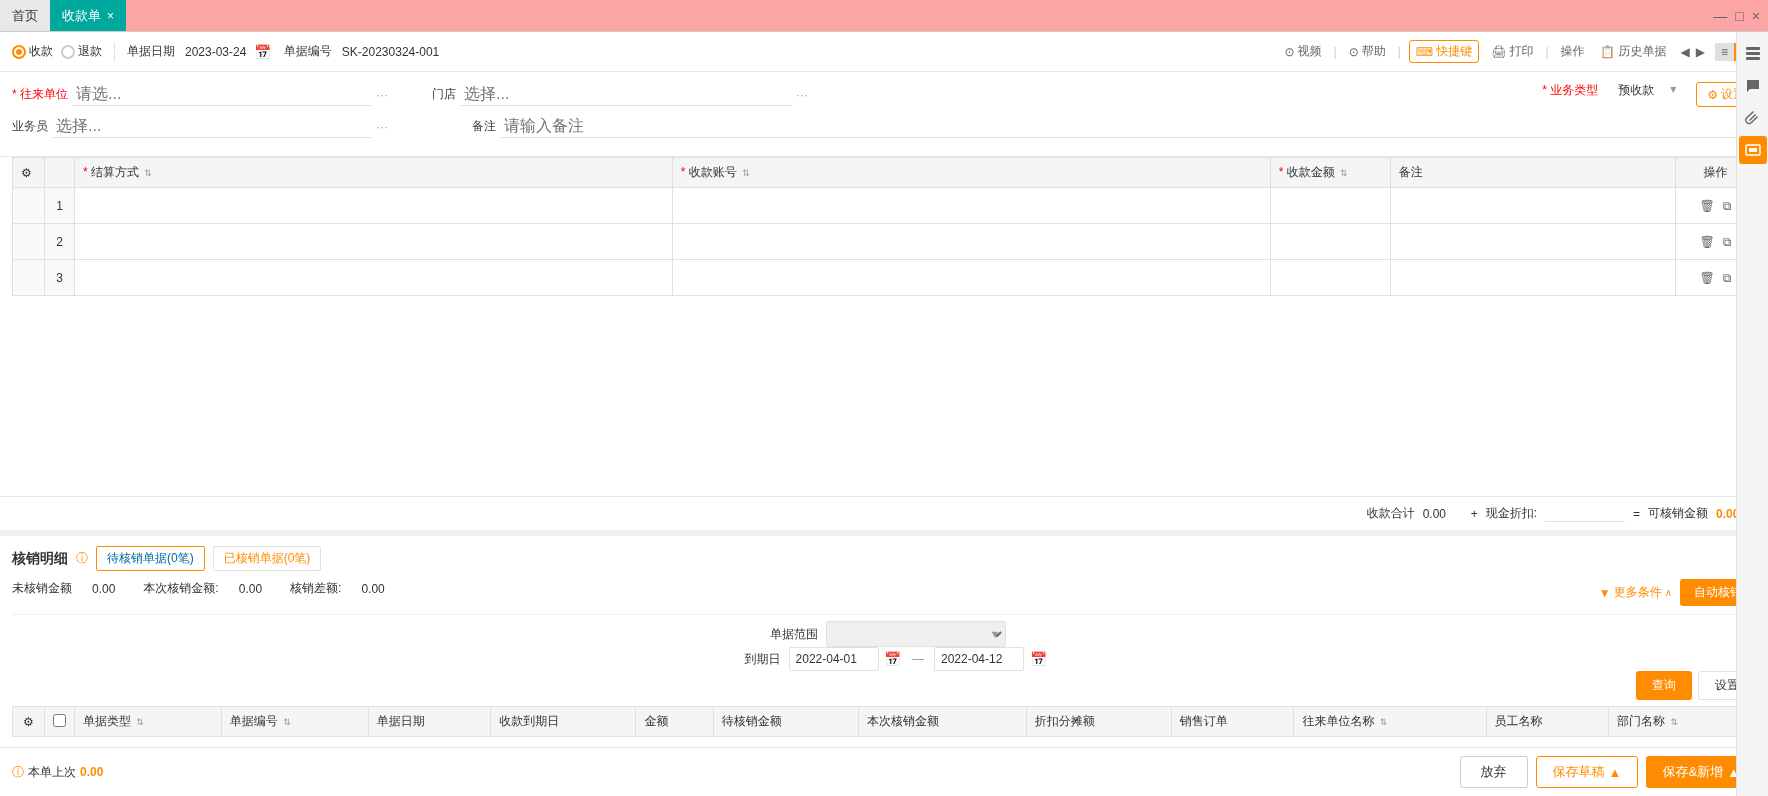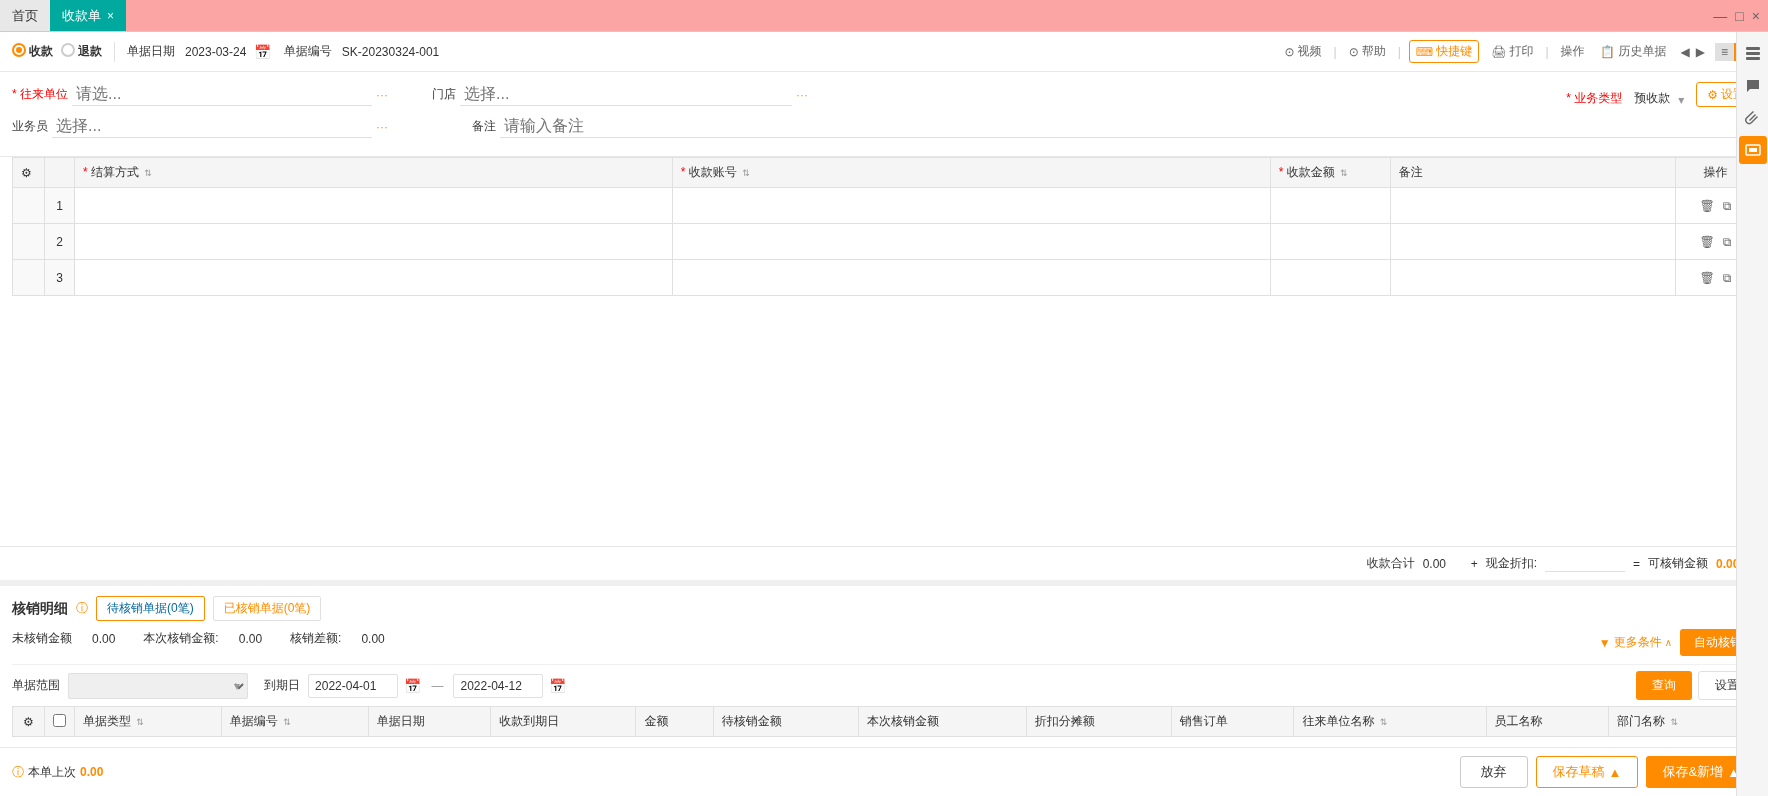--- a/index.html
+++ b/index.html
@@ -21,21 +21,21 @@
 
     
     .main-container { background: #fff; height: calc(100vh - 32px); overflow-y: auto; display: flex; flex-direction: column; }
 
     
     .toolbar { 
       display: flex; align-items: center; padding: 6px 12px; background: #fff; 
       border-bottom: 1px solid #e8e8e8; gap: 12px; min-height: 40px;
     }
     .radio-group { display: flex; align-items: center; gap: 8px; }
-    .radio-item { display: flex; gap: 3px; cursor: pointer; font-weight: bold; }
+    .radio-item { display: flex; align-items: center; gap: 3px; cursor: pointer; }
     .radio-dot { width: 14px; height: 14px; border-radius: 50%; border: 2px solid #ccc; display: flex; align-items: center; justify-content: center; }
     .radio-dot.active { border-color: #ff8c00; }
     .radio-dot.active::after { content: ''; width: 6px; height: 6px; background: #ff8c00; border-radius: 50%; }
     .toolbar-divider { width: 1px; height: 20px; background: #e0e0e0; }
     .toolbar-field { display: flex; align-items: center; gap: 4px; }
     .toolbar-label { color: #333; white-space: nowrap; }
     .toolbar-value { color: #333; font-weight: normal; }
     .calendar-icon { color: #ff8c00; cursor: pointer; font-size: 14px; }
     .toolbar-right { margin-left: auto; display: flex; align-items: center; gap: 8px; }
     .toolbar-btn { display: flex; align-items: center; gap: 3px; cursor: pointer; color: #666; padding: 2px 4px; }
@@ -245,21 +245,21 @@
         <input class="form-input" type="text" style="flex: 1 1 0%; color: rgb(187, 187, 187);" placeholder="请选...">
         <span class="more-btn">···</span>
       </div>
       <div class="form-separator" style="width:40px;"></div>
       <div class="form-field" style="flex:2; max-width:380px;">
         <span class="form-field-label-plain" style="margin-right:4px;">门店</span>
         <input class="form-input" type="text" style="flex: 1 1 0%; color: rgb(187, 187, 187);" placeholder="选择...">
         <span class="more-btn">···</span>
       </div>
       <div class="form-separator" style="width:40px;"></div>
-      <div class="business-type-field" style="display:flex; align-items:flex-end; gap:4px; margin-left:auto;">
+      <div class="business-type-field" style="display:flex; align-items:flex-start; gap:12px; margin-left:auto;">
         <span style="color:#f00; white-space:nowrap;">* 业务类型</span>
         <span style="margin-left:8px; color:#333;">预收款</span>
         <span class="dropdown-arrow">▾</span>
         <button class="settings-btn">
           <span>⚙</span>
           <span>设置</span>
         </button>
       </div>
     </div>
 
@@ -384,21 +384,21 @@
       <div class="verify-actions">
         <span class="filter-btn">
           <span>▼</span>
           <span>更多条件</span>
           <span style="font-size:10px;">∧</span>
         </span>
         <button class="auto-verify-btn">自动核销</button>
       </div>
     </div>
 
-    <div style="display:flex; align-items:center; padding:6px 0; border-top: 1px solid #f0f0f0;">
+    <div style="display:flex; align-items:center; padding:6px 0; border-top: 1px solid #f0f0f0; flex-direction: column;">
       <div class="filter-field">
         <span class="filter-label" style="margin-right:4px;">单据范围</span>
         <select class="filter-select" style="width:180px;"></select>
         <span style="margin-left:-18px; color:#999; pointer-events:none;">▾</span>
       </div>
       <div class="filter-field" style="margin-left:24px;">
         <span class="filter-label" style="margin-right:4px;">到期日</span>
         <input class="filter-date" type="text" value="2022-04-01" style="">
         <span class="calendar-icon" style="margin-left:2px;">📅</span>
         <span class="filter-sep" style="margin:0 6px;">—</span>

